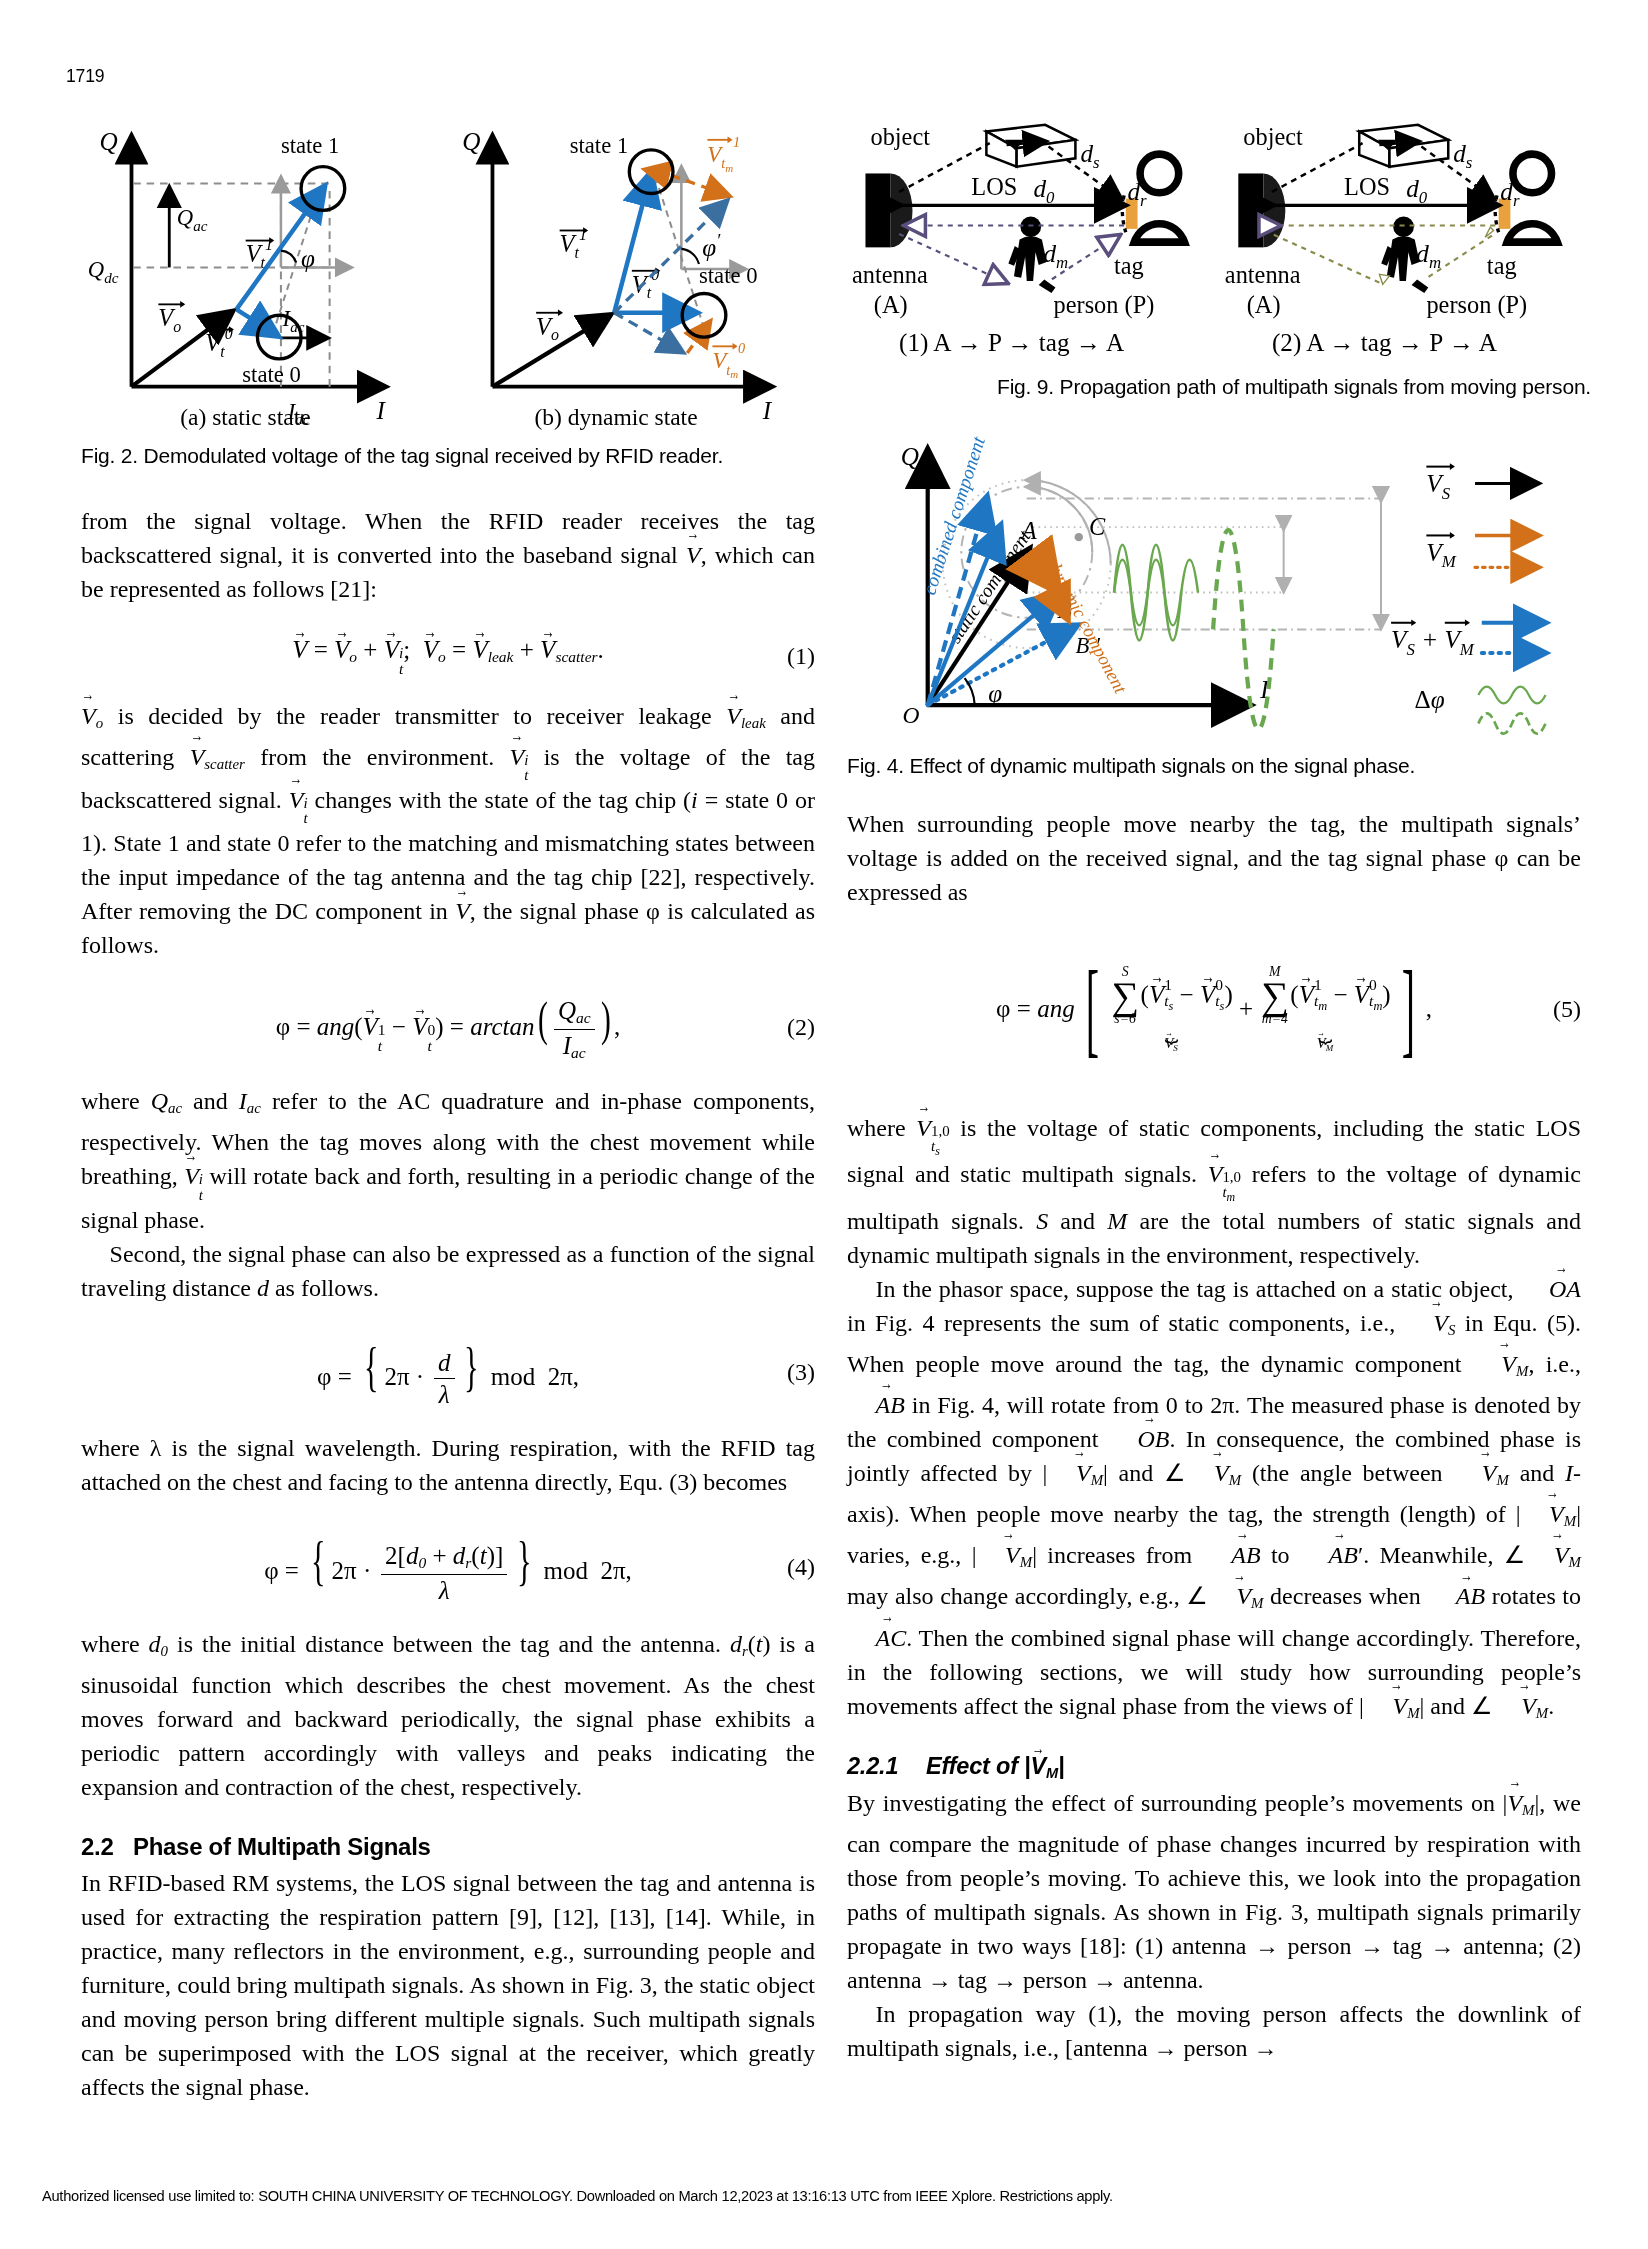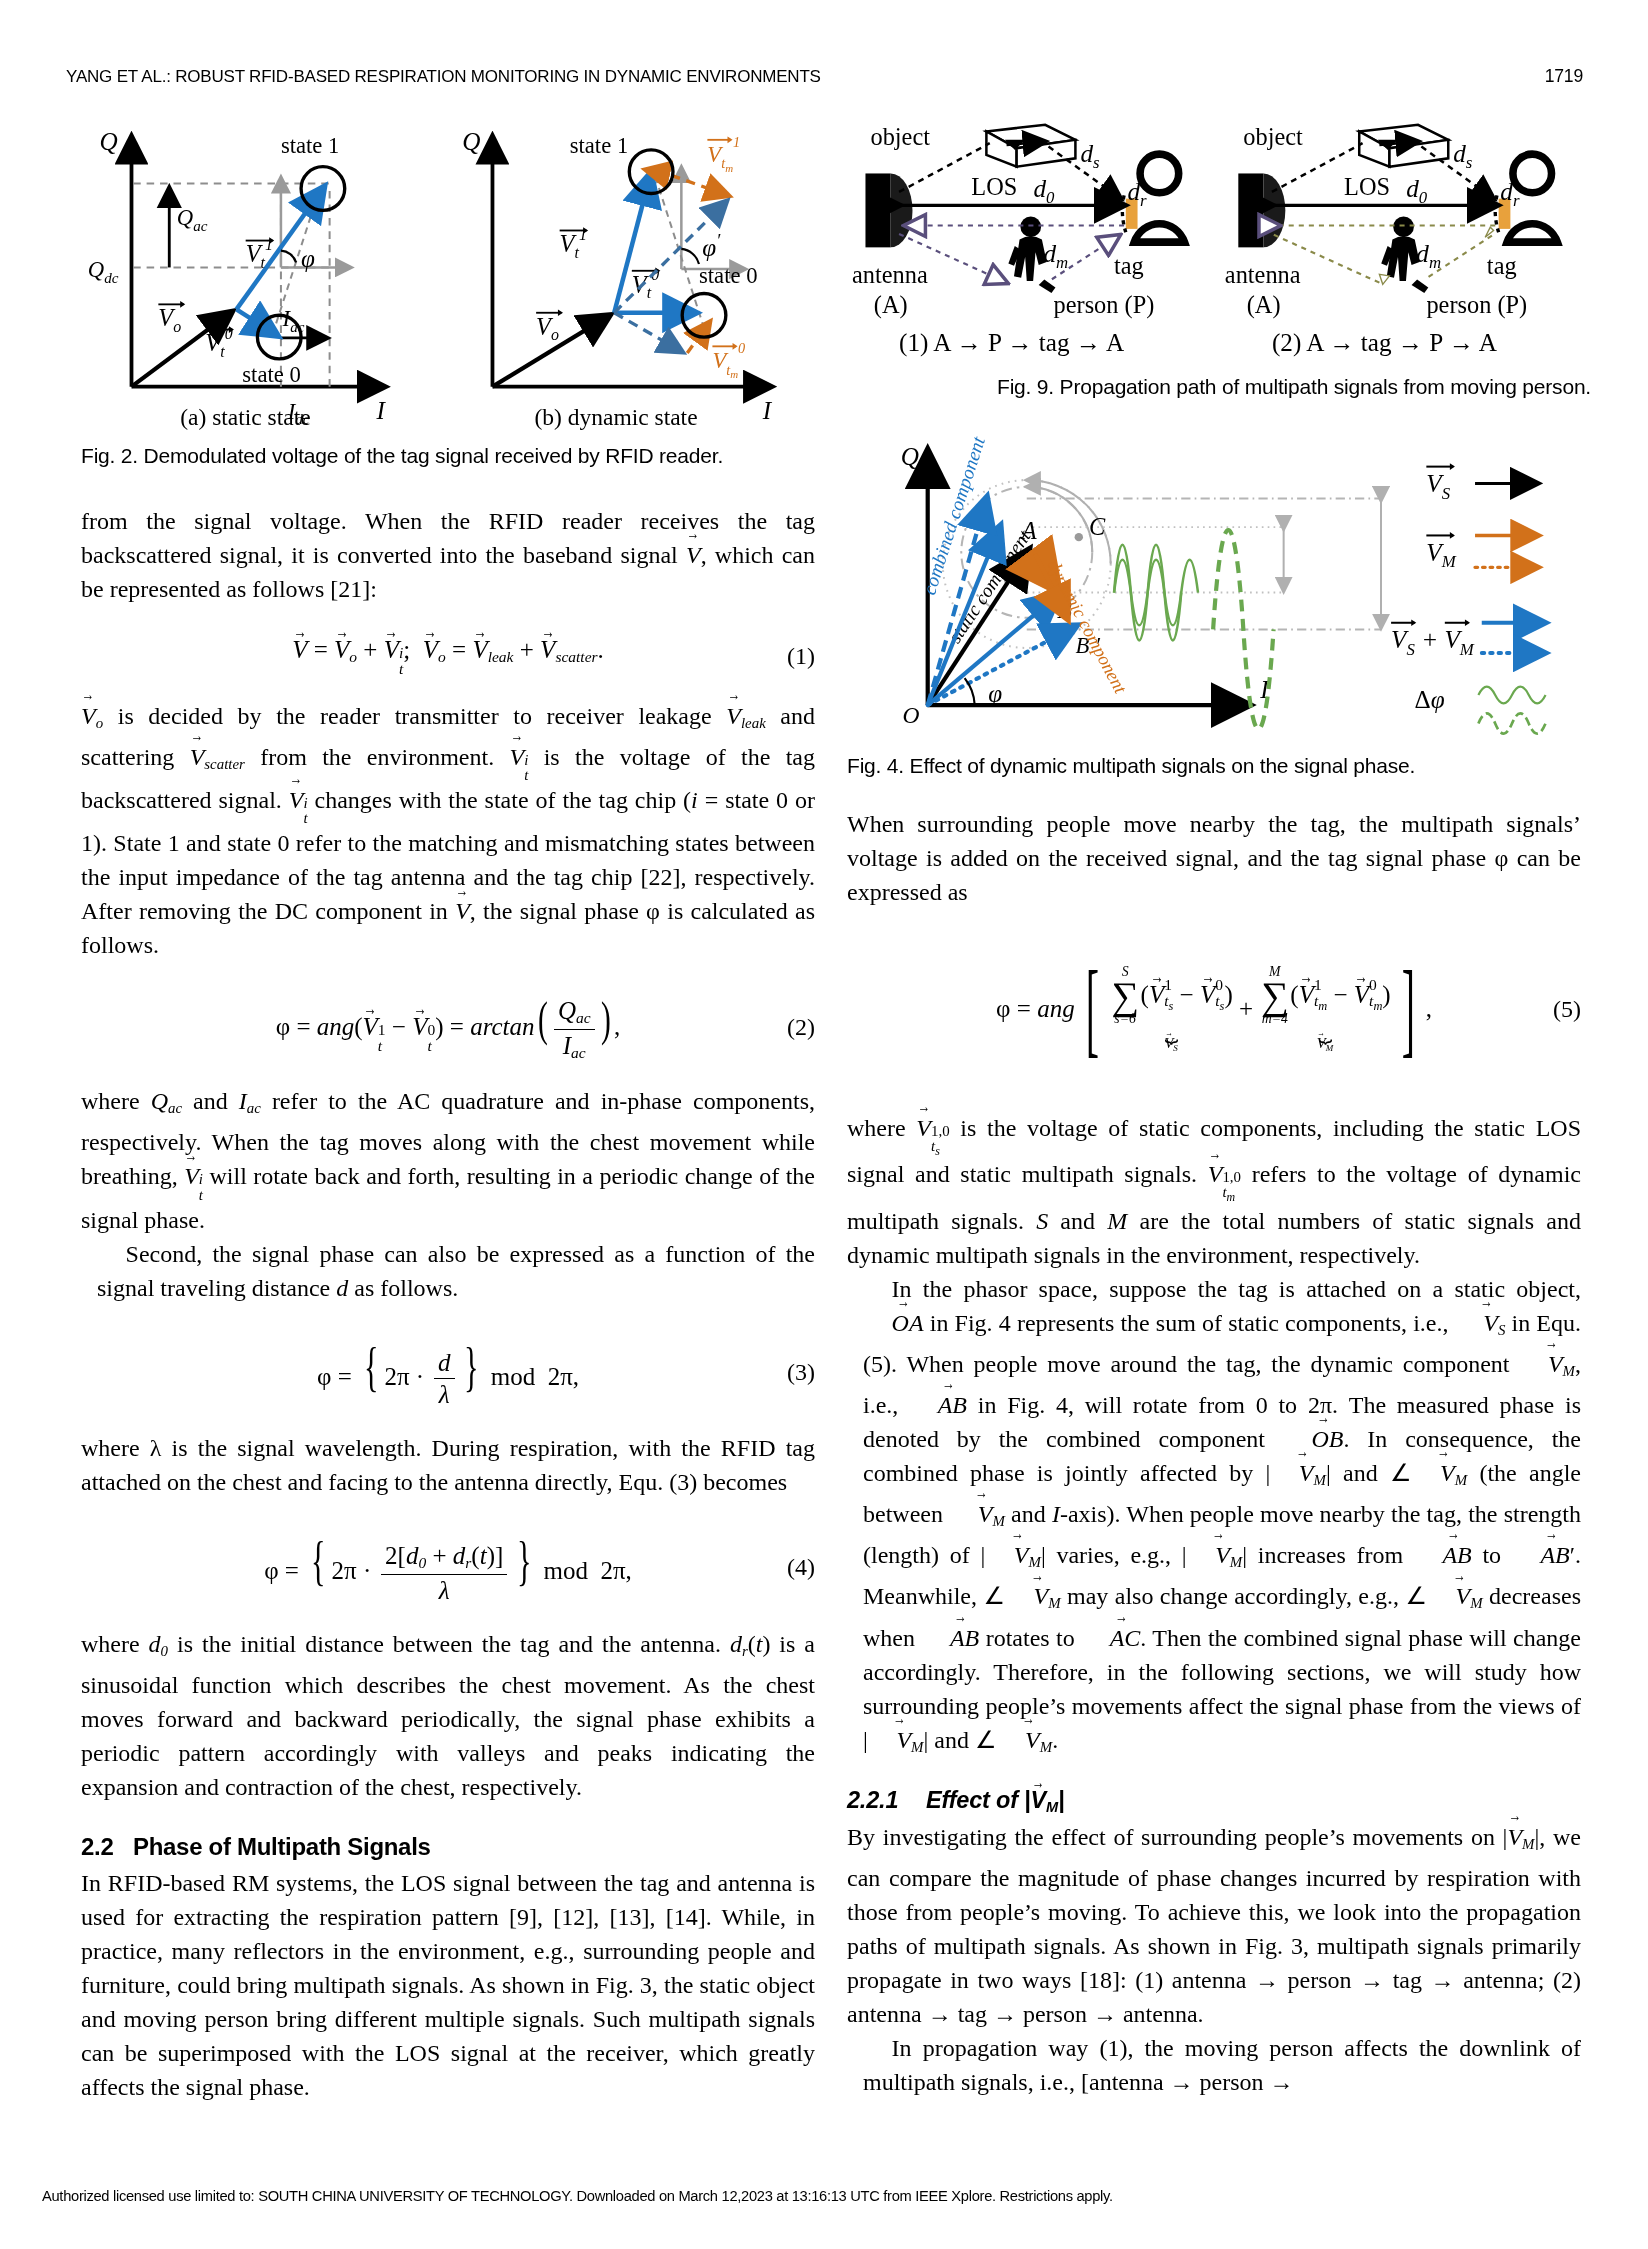--- a/index.html
+++ b/index.html
@@ -42,21 +42,21 @@
   .col-right { left:847px; top:807px; }
 
   p.body {
     margin:0 0 0 0;
     font-size:24px;
     line-height:34px;
     text-align:justify;
     text-indent:0;
     hyphens:none;
   }
-  p.body + p.body { text-indent:28.6px;margin-left:16px; }
+  p.body + p.body { text-indent:28.6px; }
   p.body.noindent { text-indent:0; }
 
   h2.sec {
     font-family:"Liberation Sans", sans-serif;
     font-weight:bold;
     font-size:24px;
     margin:28.6px 0 5px 0;
     letter-spacing:-0.3px;
   }
   h2.sec .num { display:inline-block; width:52px; }
@@ -118,21 +118,20 @@
   svg { display:block; }
   .lbl { font-family:"Liberation Serif", serif; font-style:italic; }
   .lblr { font-family:"Liberation Serif", serif; font-style:normal; }
 </style>
 </head>
 <body>
 
 <div class="page">
 
   <div class="runhead">
-    <span class="rh-title">YANG ET AL.: ROBUST RFID-BASED RESPIRATION MONITORING IN DYNAMIC ENVIRONMENTS</span>
     <span class="rh-page">1719</span>
   </div>
 
   <div class="figwrap" style="left:81px; top:118px; width:739px;">
     <svg width="739" height="319" viewBox="0 0 880 380">
       <defs>
         <marker id="ahB" markerWidth="9" markerHeight="9" refX="7" refY="4.5" orient="auto">
           <path d="M0,0 L9,4.5 L0,9 z" fill="#000"></path>
         </marker>
         <marker id="ahBl" markerWidth="9" markerHeight="9" refX="7" refY="4.5" orient="auto">

